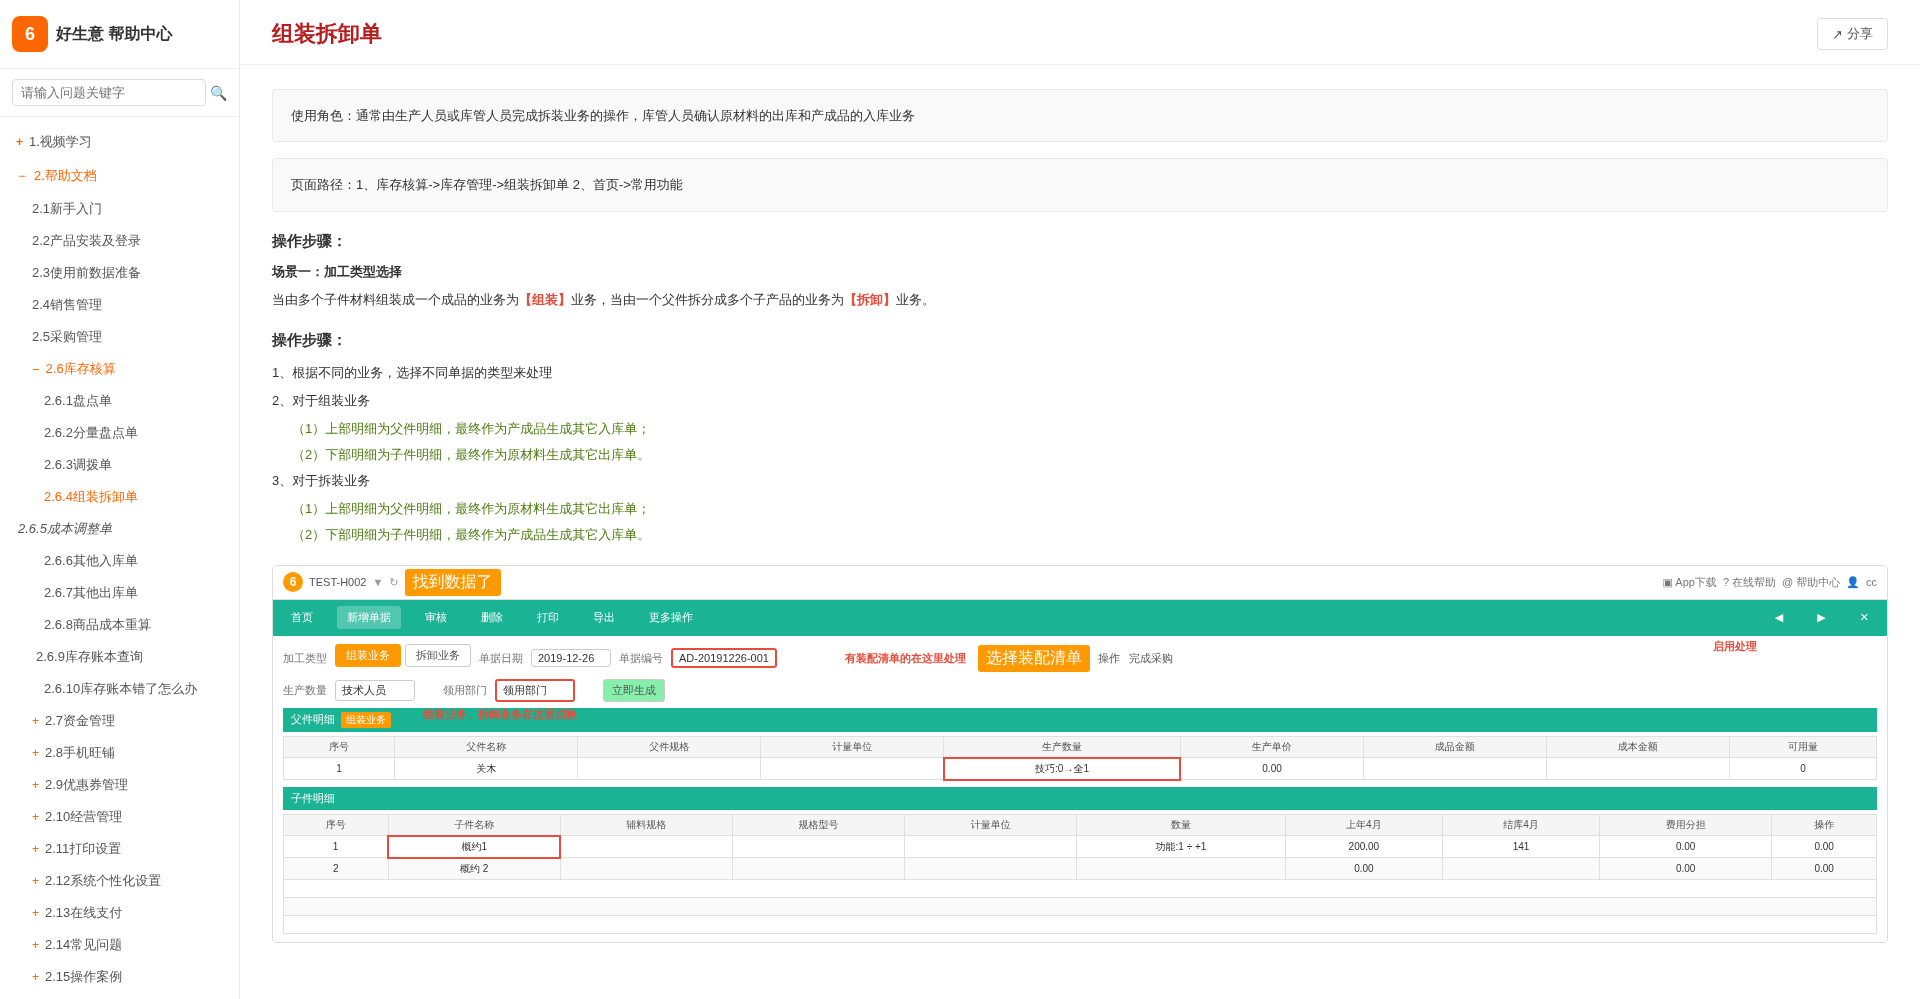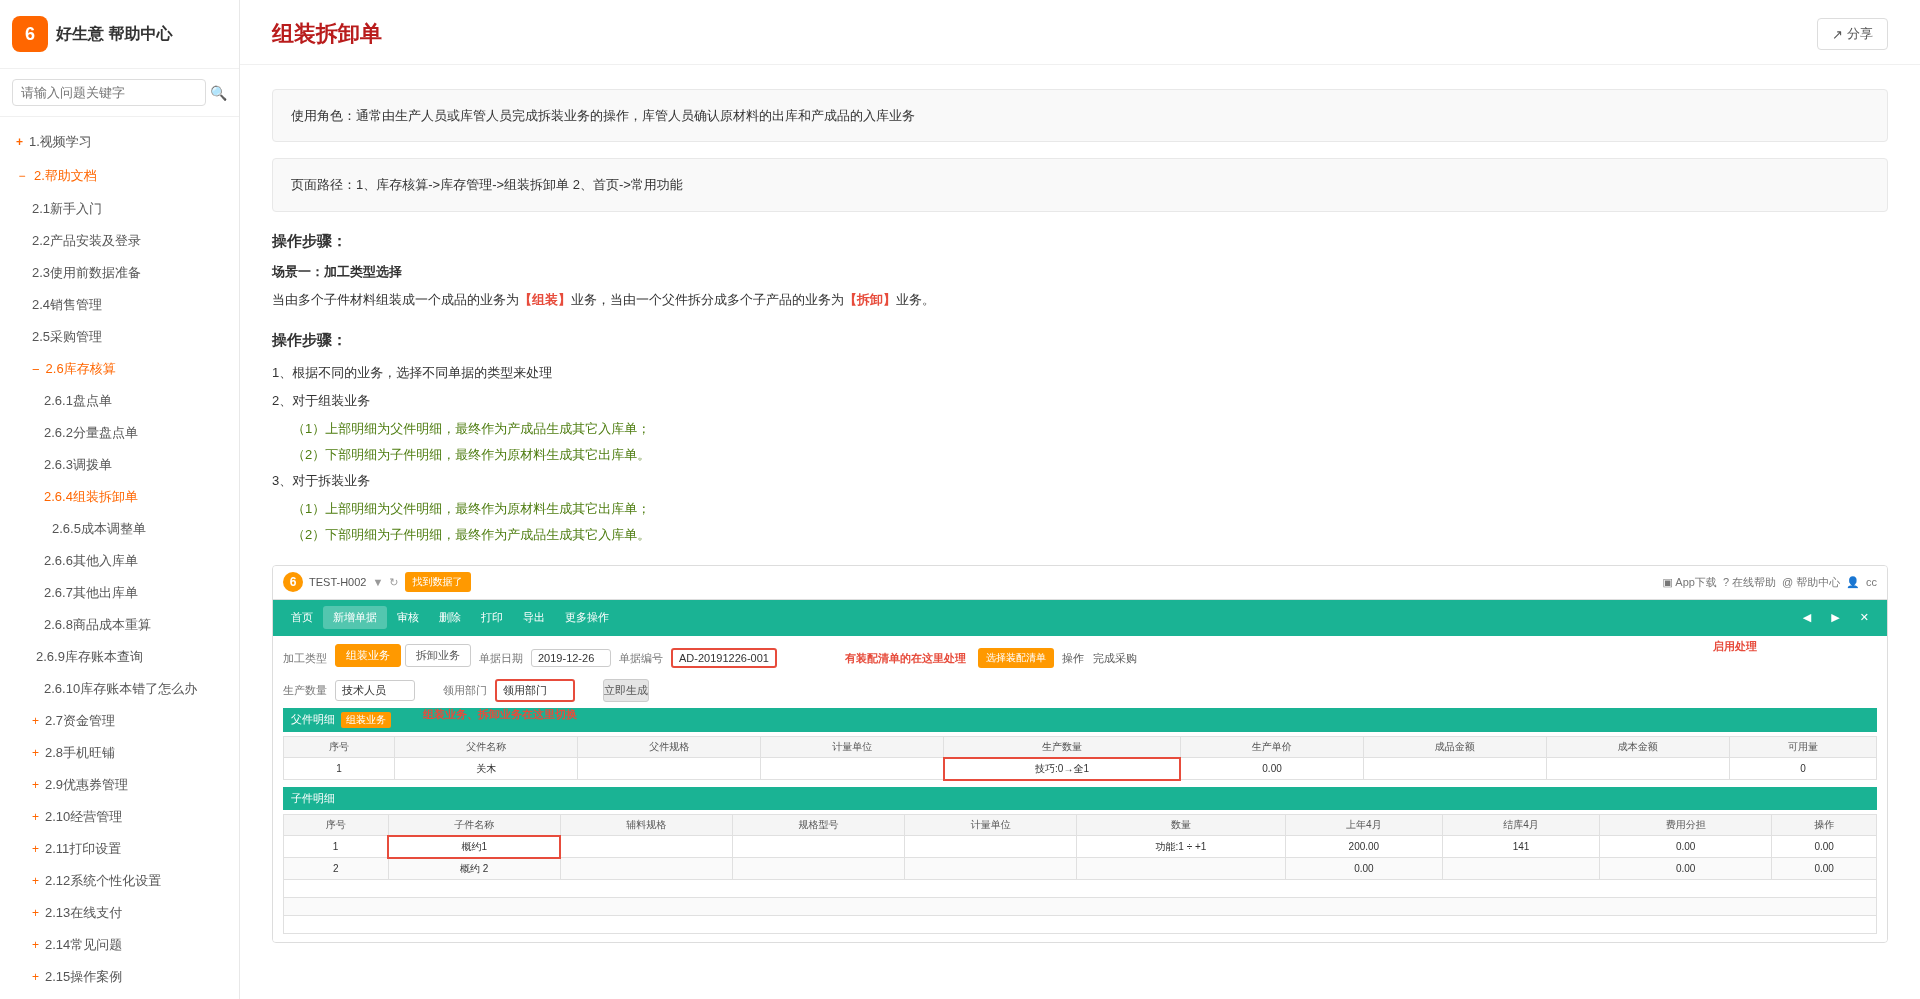--- a/index.html
+++ b/index.html
@@ -133,30 +133,30 @@
       background: #fff;
       height: 34px;
       display: flex; align-items: center;
       padding: 0 10px;
       border-bottom: 1px solid #ddd;
       gap: 8px;
     }
     .mock-topbar-left { display: flex; align-items: center; gap: 6px; flex: 1; }
     .mock-btn-orange {
       background: #f90; color: #fff; border: none; border-radius: 3px;
-      padding: 3px 8px; font-size: 10px; cursor: pointer;
+      padding: 3px 8px; font-size: 16px; cursor: pointer;
     }
     .mock-btn-white {
-      background: #e5e5e5; color: #555; border: 1px solid #ccc; border-radius: 3px;
-      padding: 3px 0; font-size: 11px; cursor: pointer;
+      background: #86efac; color: #555; border: 1px solid #ccc; border-radius: 3px;
+      padding: 3px 8px; font-size: 11px; cursor: pointer;
     }
     .mock-topbar-right { display: flex; align-items: center; gap: 6px; color: #777; font-size: 11px; }
     .mock-app-nav {
       background: #1ab394;
-      height: 36px; display: flex; align-items: center; padding: 0 8px; gap: 0;
+      height: 36px; display: flex; align-items: center; padding: 0 8px; gap: 14px;
     }
     .mock-nav-item {
       padding: 4px 10px; border-radius: 3px; color: #fff; font-size: 11px; cursor: pointer;
     }
     .mock-nav-item.active { background: rgba(255,255,255,0.25); }
     .mock-content-area {
       background: #fff; padding: 8px 10px;
     }
     .mock-form-row {
       display: flex; align-items: center; gap: 8px; margin-bottom: 6px; flex-wrap: wrap;
@@ -253,21 +253,21 @@
     </div>
     <div class="nav-sub-item" style="padding-left:44px;">
       <span>2.6.2分量盘点单</span>
     </div>
     <div class="nav-sub-item" style="padding-left:44px;">
       <span>2.6.3调拨单</span>
     </div>
     <div class="nav-sub-item active" style="padding-left:44px; color:#f60;">
       <span>2.6.4组装拆卸单</span>
     </div>
-    <div class="nav-sub-item" style="padding-left:52px;">
+    <div class="nav-sub-item" style="padding-left:18px;font-style:italic;">
       <span>2.6.5成本调整单</span>
     </div>
     <div class="nav-sub-item" style="padding-left:44px;">
       <span>2.6.6其他入库单</span>
     </div>
     <div class="nav-sub-item" style="padding-left:44px;">
       <span>2.6.7其他出库单</span>
     </div>
     <div class="nav-sub-item" style="padding-left:44px;">
       <span>2.6.8商品成本重算</span>

